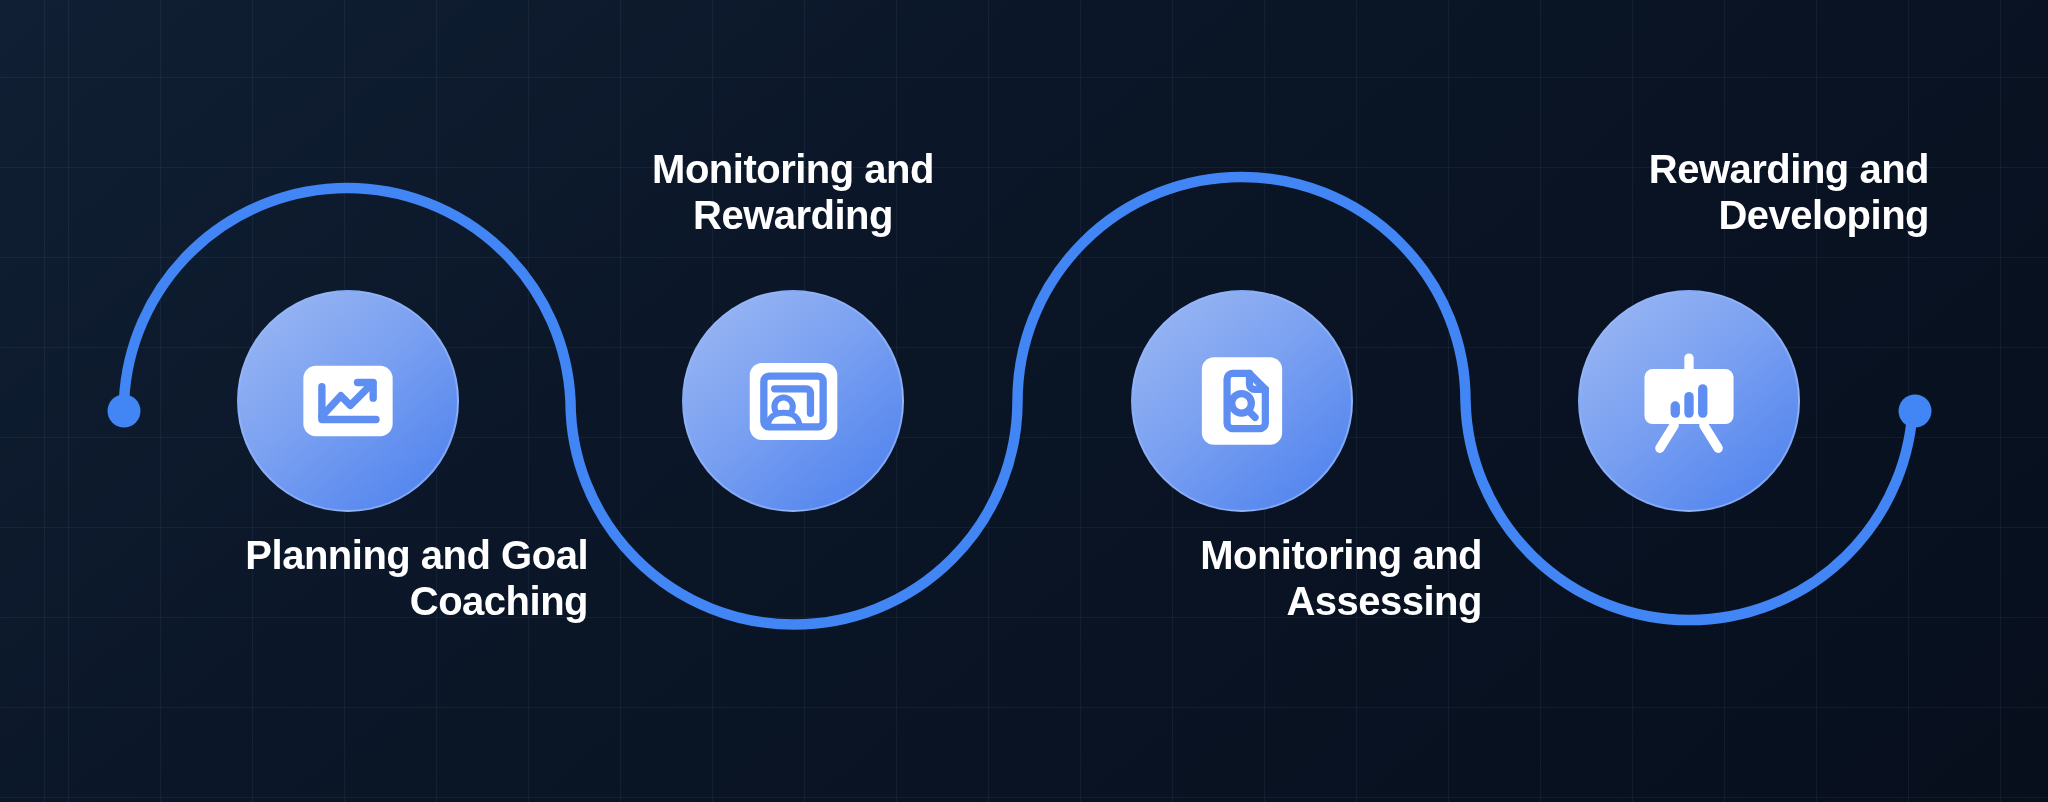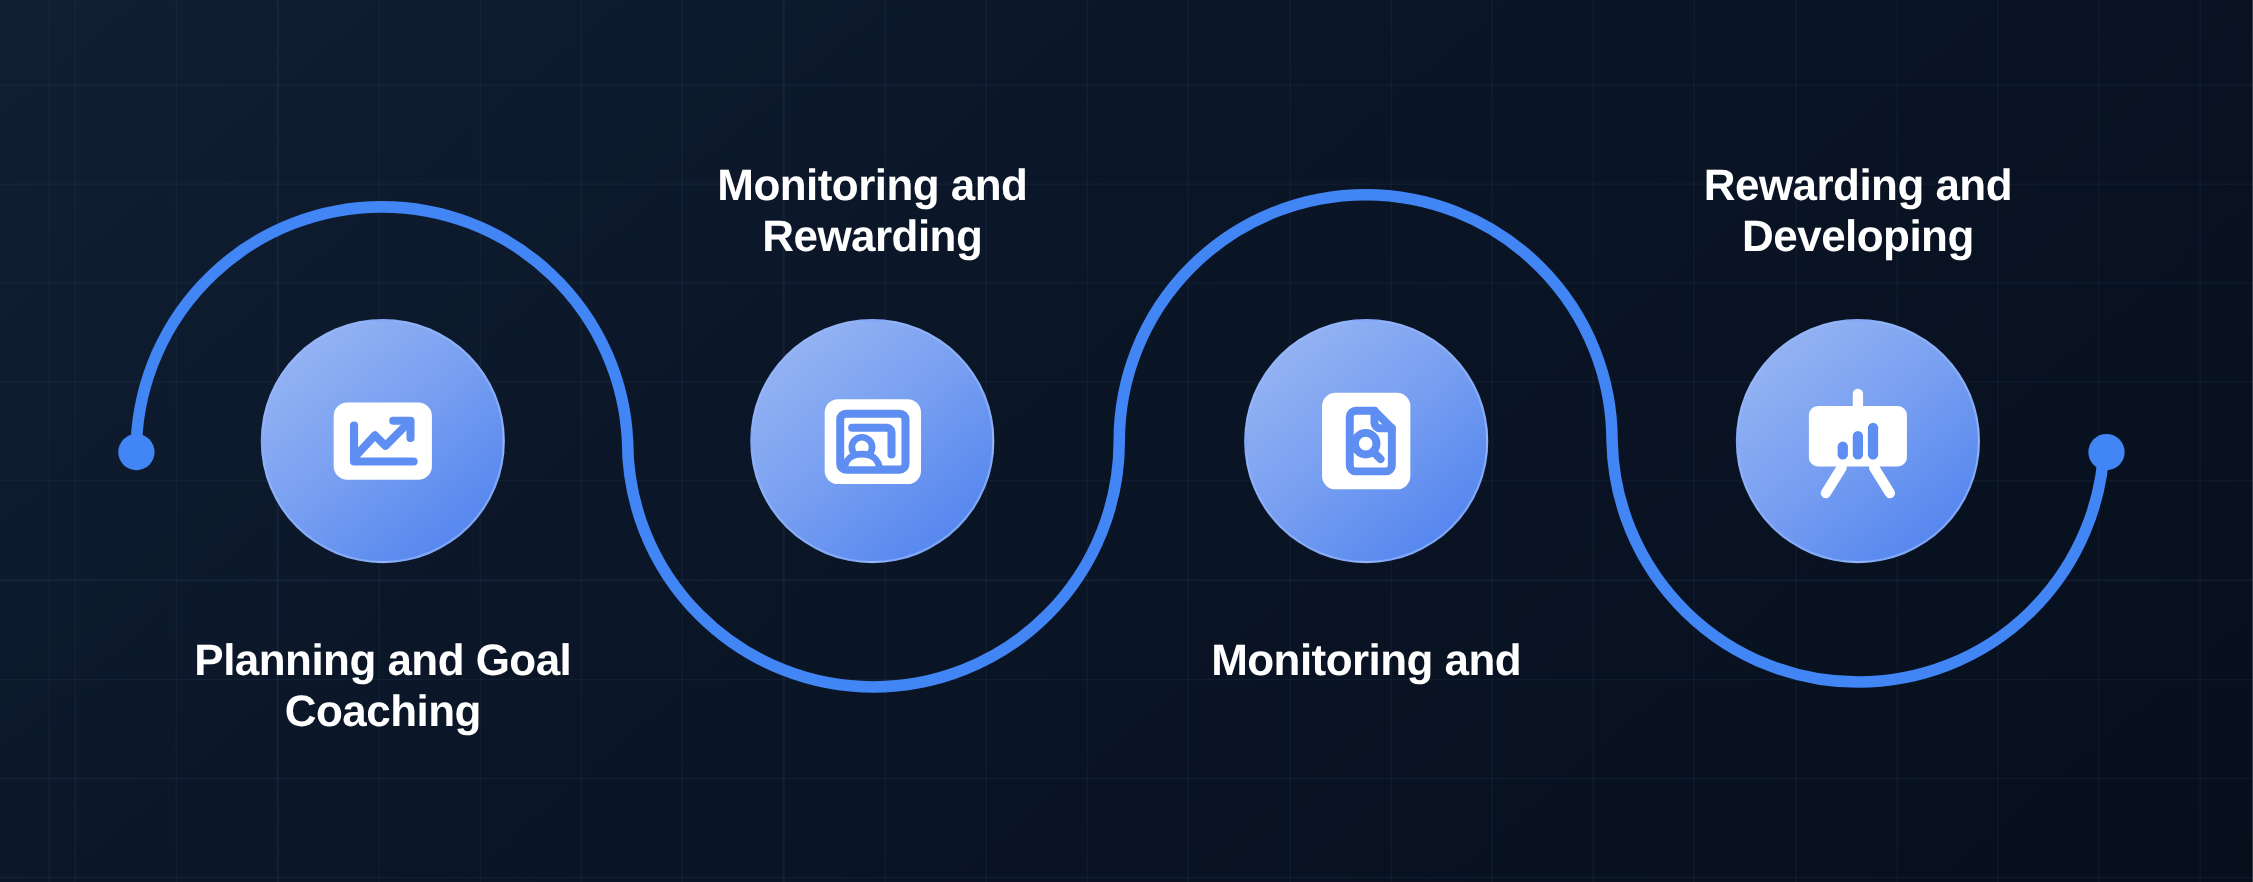--- a/index.html
+++ b/index.html
@@ -39,22 +39,22 @@
   .node-1{left:237px;} .node-2{left:682px;} .node-3{left:1131px;} .node-4{left:1578px;}
   .tile{fill:var(--icon);}
   .accent{fill:none;stroke:var(--icon-accent);stroke-width:1.55;stroke-linecap:round;stroke-linejoin:round;}
   .person{fill:var(--icon);stroke:var(--icon-accent);stroke-width:1.3;stroke-linejoin:round;}
   .glyph{fill:none;stroke:var(--icon);stroke-width:1.7;stroke-linecap:round;stroke-linejoin:round;}
   .step-label{
     position:absolute;width:480px;z-index:2;
     color:var(--label);font-size:40px;font-weight:700;line-height:46px;
     letter-spacing:-0.5px;text-align:center;
   }
-  .label-above{top:146px;} .label-below{top:578px;}
-  .label-1{left:108px;} .label-2{left:553px;} .label-3{left:1002px;} .label-4{left:1449px;}
+  .label-above{top:146px;} .label-below{top:532px;text-align:right;}
+  .label-1{left:108px;} .label-2{left:553px;} .label-3{left:1002px;} .label-4{left:1449px;text-align:right;}
   .label-line{display:block;}
 </style>
 </head>
 <body>
 
 <div class="canvas">
 
   <svg class="wave" width="2048" height="802" viewBox="0 0 2048 802" aria-hidden="true">
     <path class="wave-path" d="M 124 401
              A 223.5 223.5 0 0 1 570.5 401
@@ -96,20 +96,21 @@
     <svg class="icon" viewBox="0 0 24 24" width="112" height="112" aria-hidden="true">
       <rect class="tile" x="3.4" y="2.6" width="17.2" height="18.8" rx="2.6"></rect>
       <path class="accent" d="M13.6 6.1 H10 A1.2 1.2 0 0 0 8.8 7.3 V16.7 A1.2 1.2 0 0 0 10 17.9 H15.8 A1.2 1.2 0 0 0 17 16.7 V9.5 Z"></path>
       <path class="accent" d="M13.6 6.1 V8.4 A1.1 1.1 0 0 0 14.7 9.5 H17"></path>
       <circle class="accent" cx="11.9" cy="12.5" r="2.1"></circle>
       <path class="accent" d="M13.4 14.1 L14.8 15.5"></path>
     </svg>
   </div>
   <div class="step-label label-below label-3">
     <span class="label-line">Monitoring and</span>
+    <span class="label-line">Assessing</span>
   </div>
 
   <div class="node node-4">
     <svg class="icon" viewBox="0 0 24 24" width="132" height="132" aria-hidden="true">
       <path class="glyph" d="M12 4.2 V6.2"></path>
       <rect class="tile" x="3.9" y="6.2" width="16.2" height="10" rx="1.5"></rect>
       <path class="glyph" d="M9.3 16.4 L6.7 20.6"></path>
       <path class="glyph" d="M14.7 16.4 L17.3 20.6"></path>
       <path class="accent" style="stroke-width:1.7" d="M9.5 14.2 V12.9"></path>
       <path class="accent" style="stroke-width:1.7" d="M12 14.2 V11.2"></path>

